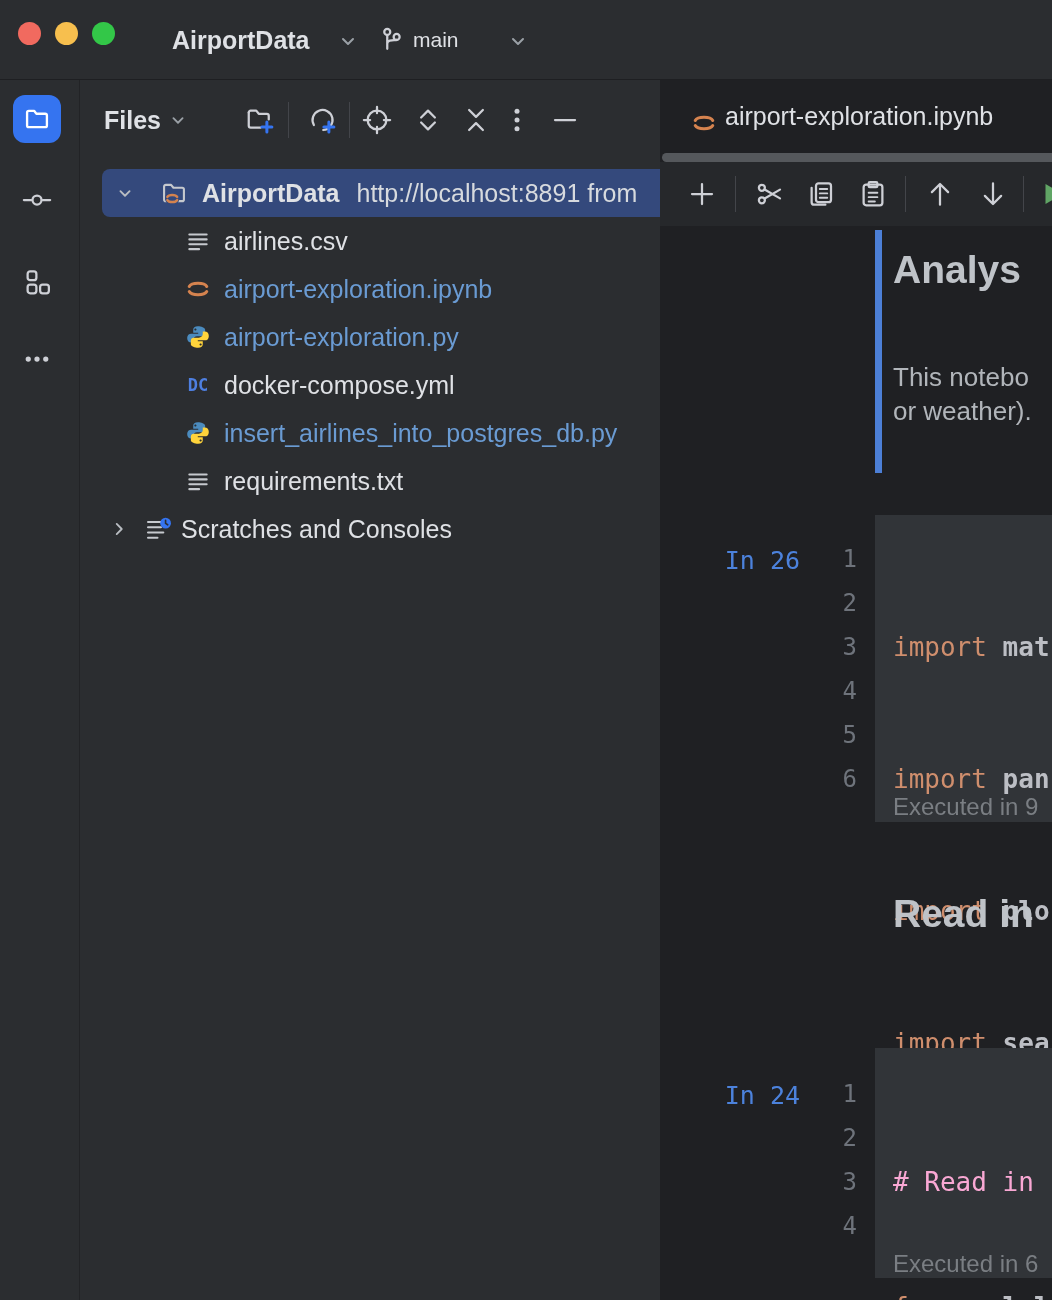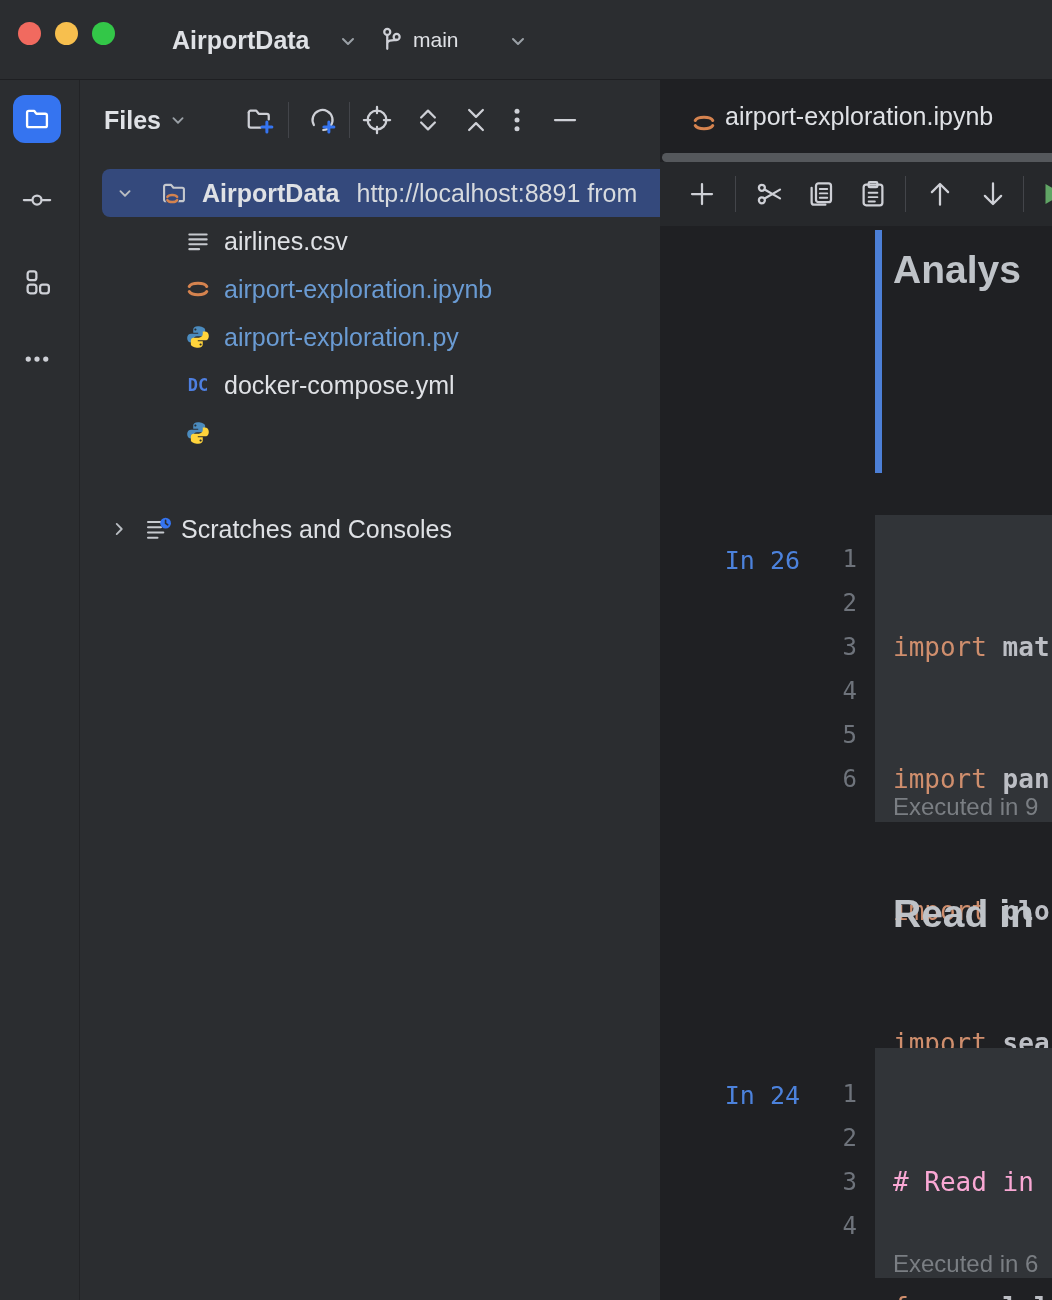--- a/index.html
+++ b/index.html
@@ -228,22 +228,33 @@
 
   <div class="trow" style="top:329px">
     <span style="width:82px"></span>
     <span class="ticon">
       <svg width="26" height="26" viewBox="0 0 24 24">
         <path fill="#4b8bbe" d="M11.9 2C9 2 7.6 3.3 7.6 5.2V8h4.6v.9H5.7C3.7 8.9 2 10.1 2 13s1.7 4.1 3.7 4.1h1.9v-2.4c0-1.9 1.7-3.3 3.6-3.3h4.7c1.6 0 2.7-1.2 2.7-2.8V5.2C18.6 3.3 14.8 2 11.9 2zM9.6 4.1c.5 0 1 .4 1 1 0 .5-.5.9-1 .9s-1-.4-1-.9c0-.6.5-1 1-1z"></path>
         <path fill="#ffd43b" d="M12.1 22c2.9 0 4.3-1.3 4.3-3.2V16h-4.6v-.9h6.5c2 0 3.7-1.2 3.7-4.1s-1.7-4.1-3.7-4.1h-1.9v2.4c0 1.9-1.7 3.3-3.6 3.3H8.1c-1.6 0-2.7 1.2-2.7 2.8v3.4C5.4 20.7 9.2 22 12.1 22zm2.3-2.1c-.5 0-1-.4-1-1 0-.5.5-.9 1-.9s1 .4 1 .9c0 .6-.5 1-1 1z"></path>
       </svg>
     </span>
     <span style="width:12px"></span>
-  </div>
-
+    <span class="tlabel blue">insert_airlines_into_postgres_db.py</span>
+  </div>
+
+  <div class="trow" style="top:377px">
+    <span style="width:82px"></span>
+    <span class="ticon">
+      <svg width="26" height="26" viewBox="0 0 24 24">
+        <path d="M4 6 h16 M4 10.5 h16 M4 15 h16 M4 19.5 h9" stroke="#c6c9ce" stroke-width="1.9" stroke-linecap="round" fill="none"></path>
+      </svg>
+    </span>
+    <span style="width:12px"></span>
+    <span class="tlabel">requirements.txt</span>
+  </div>
 
   <div class="trow" style="top:425px">
     <span style="width:6px"></span>
     <svg class="chevbox" viewBox="0 0 24 24">
       <path d="M9.5 6.5 l5.5 5.5 -5.5 5.5" class="icon-stroke" style="stroke:#b9bdc2;stroke-width:2"></path>
     </svg>
     <span style="width:14px"></span>
     <span class="ticon">
       <svg width="30" height="30" viewBox="0 0 24 24">
         <path d="M3.5 6 h13 M3.5 10.5 h11 M3.5 15 h13 M3.5 19.5 h8" stroke="#c6c9ce" stroke-width="1.9" stroke-linecap="round" fill="none"></path>
@@ -295,20 +306,24 @@
       <path d="M12 3.5 V20 M5.5 13.5 L12 20 l6.5-6.5" class="icon-stroke"></path>
     </svg>
     <div class="nsep" style="left:363px"></div>
     <svg class="ntool" style="left:378px" viewBox="0 0 24 24">
       <polygon points="6,4 20,12 6,20" fill="#60a565"></polygon>
     </svg>
   </div>
 
   <div class="cell-stripe"></div>
   <div class="md-h" style="top:168px">Analys</div>
+  <div class="md-body" style="top:280px">
+    <div>This notebo</div>
+    <div>or weather).</div>
+  </div>
 
   <div class="cellbg" style="top:435px;height:307px"></div>
   <div class="inlabel" style="left:30px;top:466px">In 26</div>
   <div class="gutter" style="left:155px;top:457px">
     <div>1</div>
     <div>2</div>
     <div>3</div>
     <div>4</div>
     <div>5</div>
     <div>6</div>

